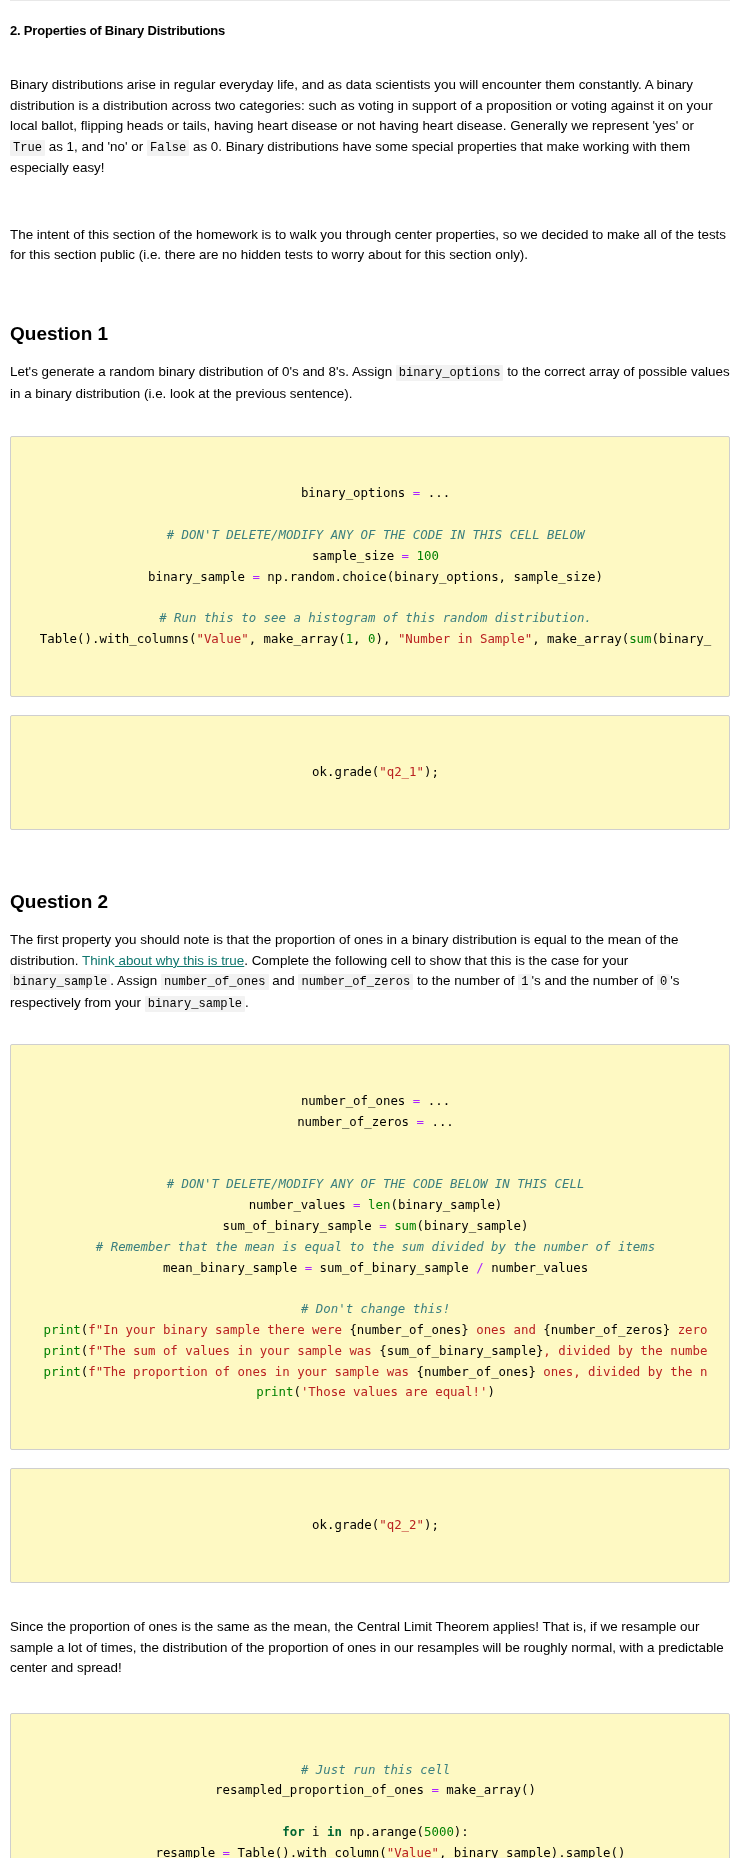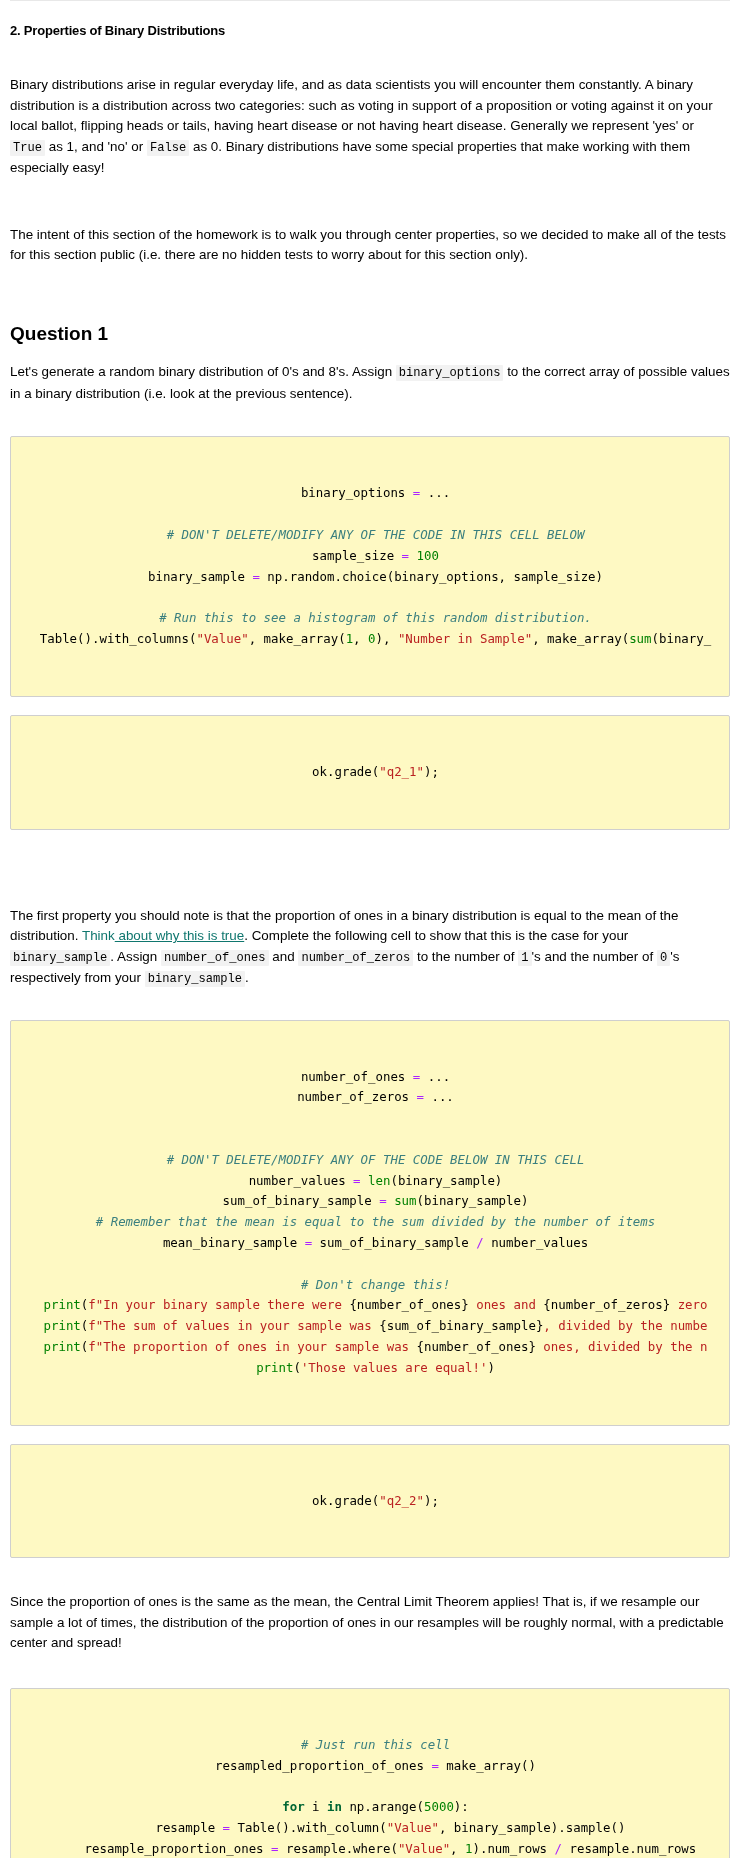--- a/index.html
+++ b/index.html
@@ -145,20 +145,21 @@
   <div style="height:18px"></div>
 
   <div class="cell">
     <div class="cell-inner">
       <pre><span style="display: block;"><span class="p">ok.grade(</span><span class="s">"q2_1"</span><span class="p">);</span></span></pre>
     </div>
   </div>
 
   <div style="height:60px"></div>
 
+  <h2 class="question-title">Question 2</h2>
   <div class="gap-s"></div>
   <p class="para"><span>The first property you should note is that the proportion of ones in a binary distribution is equal to the mean of the distribution. </span><a class="link" href="#"><span>Think</span><u> about why this is true</u></a><span>. Complete the following cell to show that this is the case for your </span><code class="inline">binary_sample</code><span>. Assign </span><code class="inline">number_of_ones</code><span> and </span><code class="inline">number_of_zeros</code><span> to the number of </span><code class="inline">1</code><span>'s and the number of </span><code class="inline">0</code><span>'s respectively from your </span><code class="inline">binary_sample</code><span>.</span></p>
 
   <div style="height:30px"></div>
 
   <div class="cell">
     <div class="cell-inner">
       <pre><span style="display: block;"><span class="p">number_of_ones </span><span class="o">=</span><span class="p"> ...</span></span><span style="display: block;"><span class="p">number_of_zeros </span><span class="o">=</span><span class="p"> ...</span></span><span class="blank"></span><span class="blank"></span><span style="display: block;"><span class="c"># DON'T DELETE/MODIFY ANY OF THE CODE BELOW IN THIS CELL</span></span><span style="display: block;"><span class="p">number_values </span><span class="o">=</span><span class="p"> </span><span class="b">len</span><span class="p">(binary_sample)</span></span><span style="display: block;"><span class="p">sum_of_binary_sample </span><span class="o">=</span><span class="p"> </span><span class="b">sum</span><span class="p">(binary_sample)</span></span><span style="display: block;"><span class="c"># Remember that the mean is equal to the sum divided by the number of items</span></span><span style="display: block;"><span class="p">mean_binary_sample </span><span class="o">=</span><span class="p"> sum_of_binary_sample </span><span class="o">/</span><span class="p"> number_values</span></span><span class="blank"></span><span style="display: block;"><span class="c"># Don't change this!</span></span><span style="display: block;"><span class="b">print</span><span class="p">(</span><span class="s">f"In your binary sample there were </span><span class="p">{number_of_ones}</span><span class="s"> ones and </span><span class="p">{number_of_zeros}</span><span class="s"> zero</span></span><span style="display: block;"><span class="b">print</span><span class="p">(</span><span class="s">f"The sum of values in your sample was </span><span class="p">{sum_of_binary_sample}</span><span class="s">, divided by the numbe</span></span><span style="display: block;"><span class="b">print</span><span class="p">(</span><span class="s">f"The proportion of ones in your sample was </span><span class="p">{number_of_ones}</span><span class="s"> ones, divided by the n</span></span><span style="display: block;"><span class="b">print</span><span class="p">(</span><span class="s">'Those values are equal!'</span><span class="p">)</span></span></pre>
     </div>
   </div>

